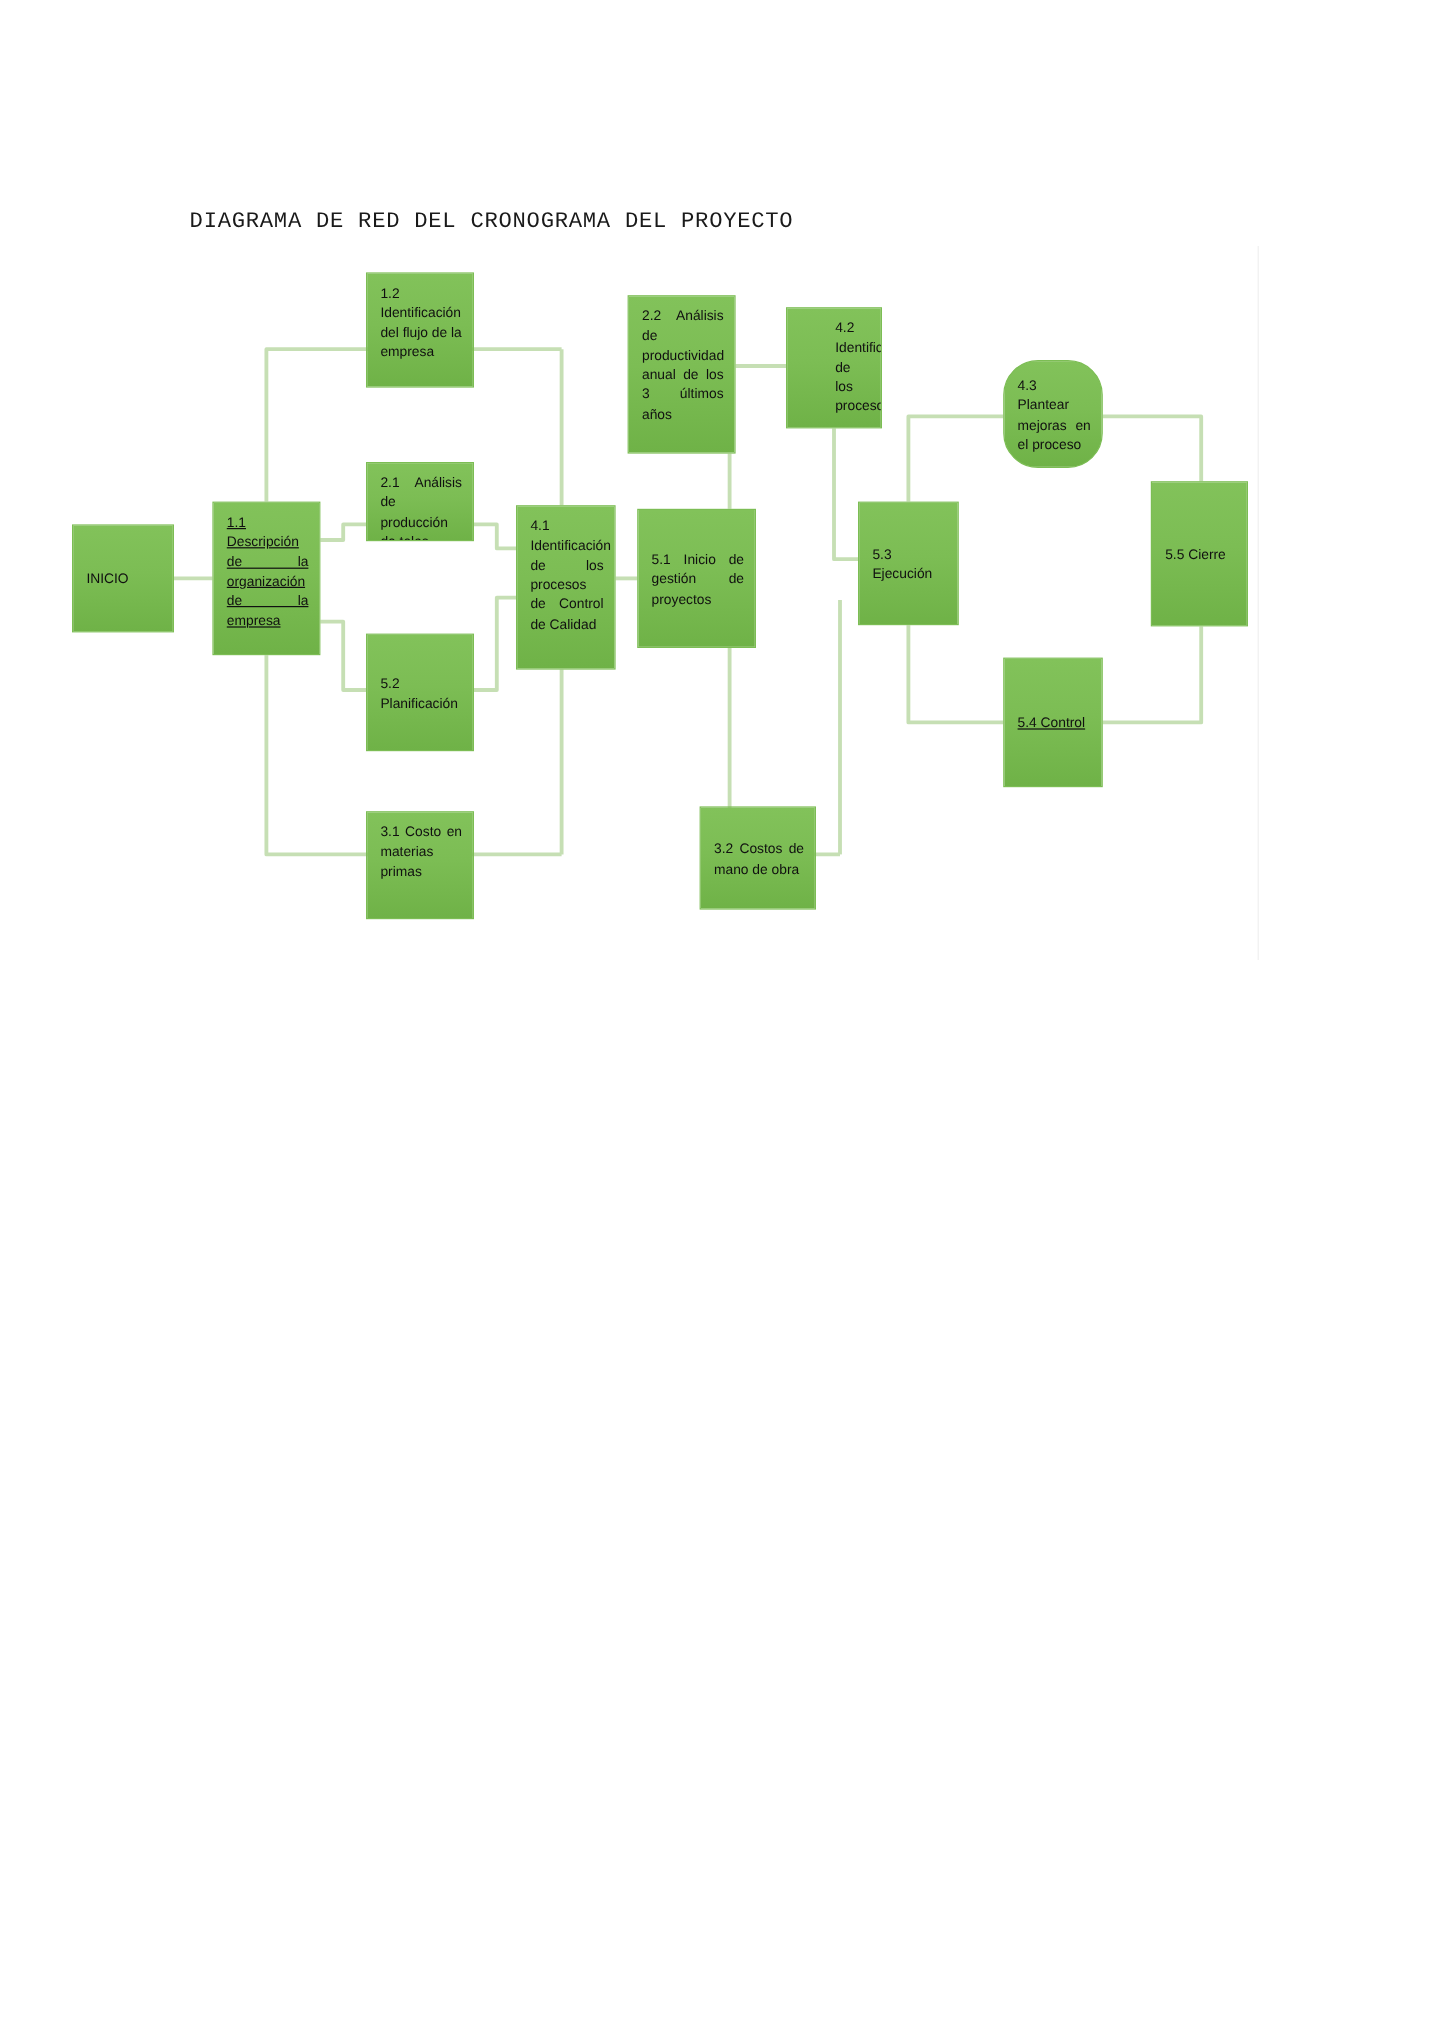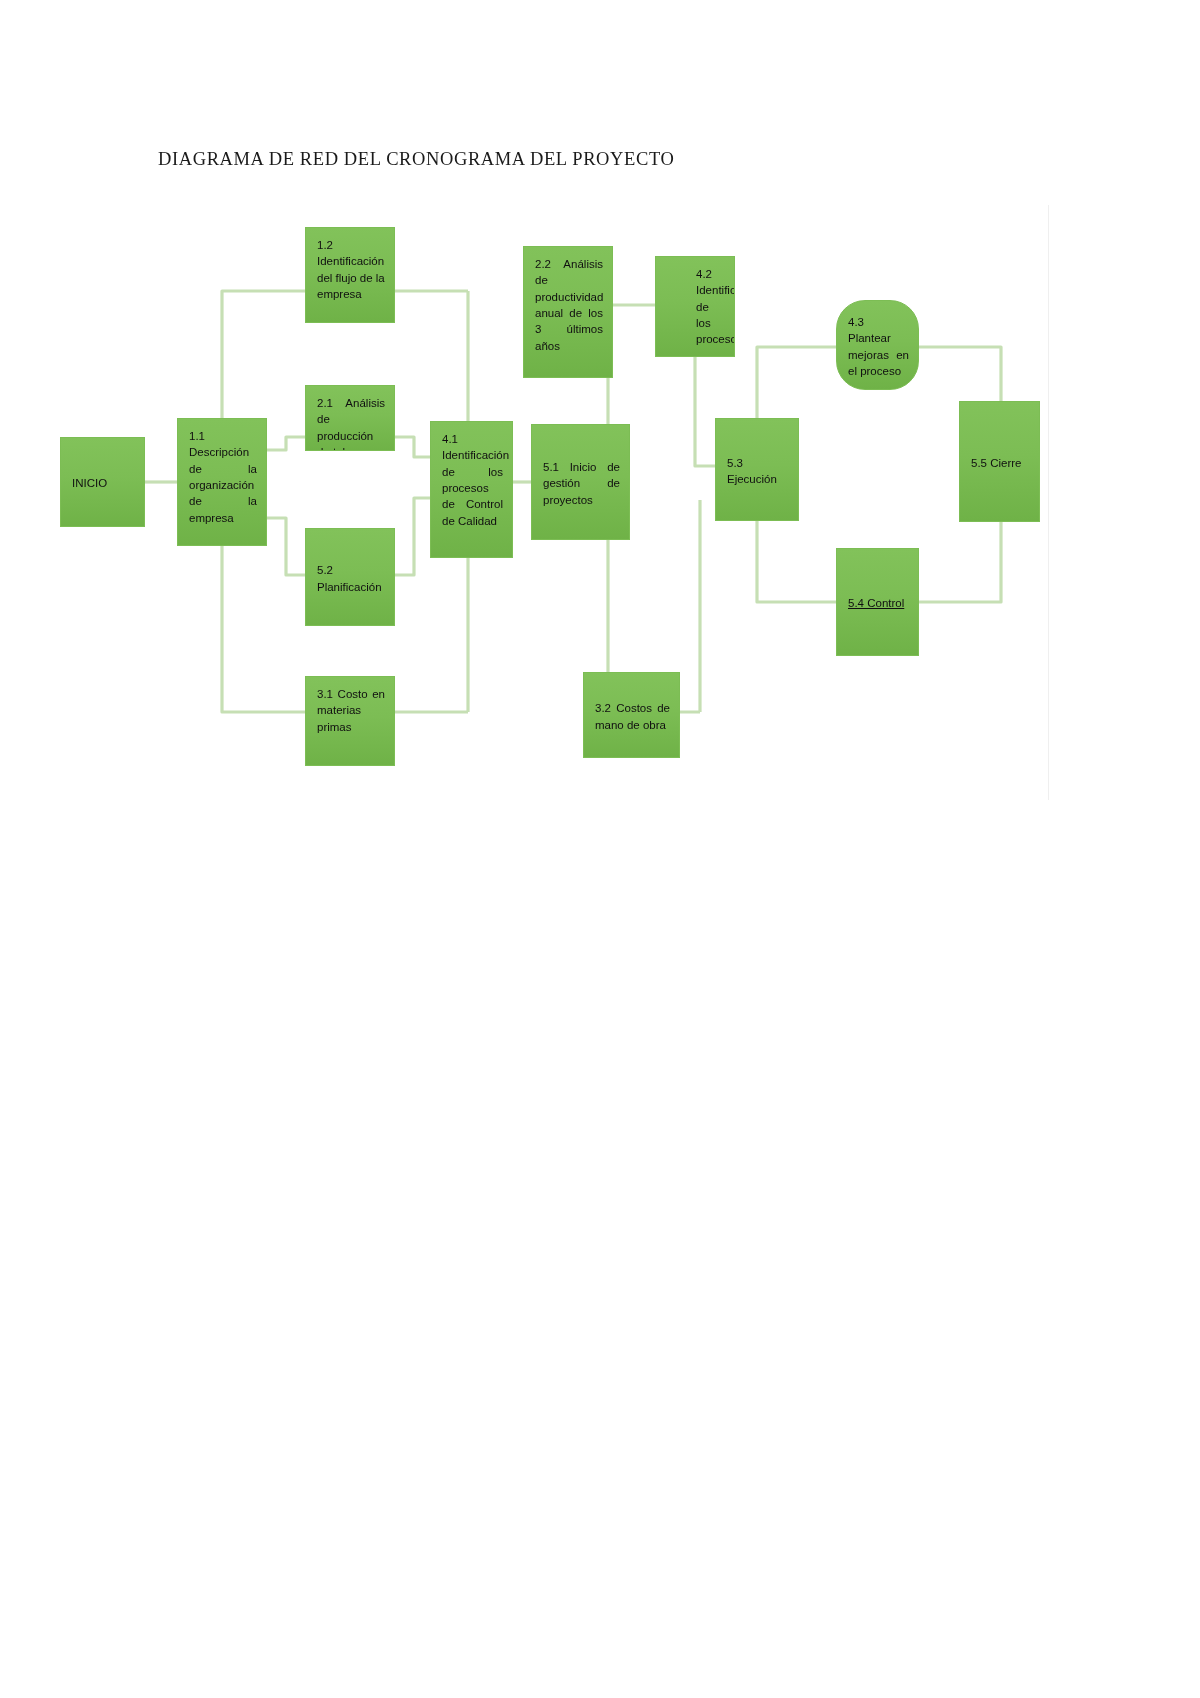--- a/index.html
+++ b/index.html
@@ -13,22 +13,22 @@
   
   #page-frame{
     position:absolute;
     left:0;top:205px;
     width:1048px;height:595px;
     border-right:1px solid #efefef;
     pointer-events:none;
   }
   #doc-title{
     position:absolute;
-    left:158px;top:149px;
-    font-family:Liberation Serif, serif;
+    left:158px;top:174px;
+    font-family:Liberation Mono, monospace;
     font-size:18.5px;
     letter-spacing:0.6px;
     color:#1a1a1a;
     white-space:nowrap;
   }
   #canvas{
     position:absolute;
     left:0;top:0;
     width:1200px;height:1698px;
   }
@@ -101,21 +101,21 @@
       <path d="M757,521 L757,602 L836,602"></path>
 
       <path d="M919,602 L1001,602 L1001,522"></path>
     </g>
   </svg>
 
   <div class="node ctr" style="left:60px;top:437px;width:85px;height:90px;">
     <span class="txt">INICIO</span>
   </div>
 
-  <div class="node just" style="left:177px;top:418px;width:90px;height:128px;">
+  <div class="node just" style="left:177px;top:418px;width:90px;height:128px;text-decoration:underline;">
     <span class="txt">1.1 Descripción de la organización de la empresa</span>
   </div>
 
   <div class="node" style="left:305px;top:227px;width:90px;height:96px;">
     <span class="txt">1.2 Identificación del flujo de la empresa</span>
   </div>
 
   <div class="node just" style="left:305px;top:385px;width:90px;height:66px;">
     <span class="txt">2.1 Análisis de producción de telas</span>
   </div>

